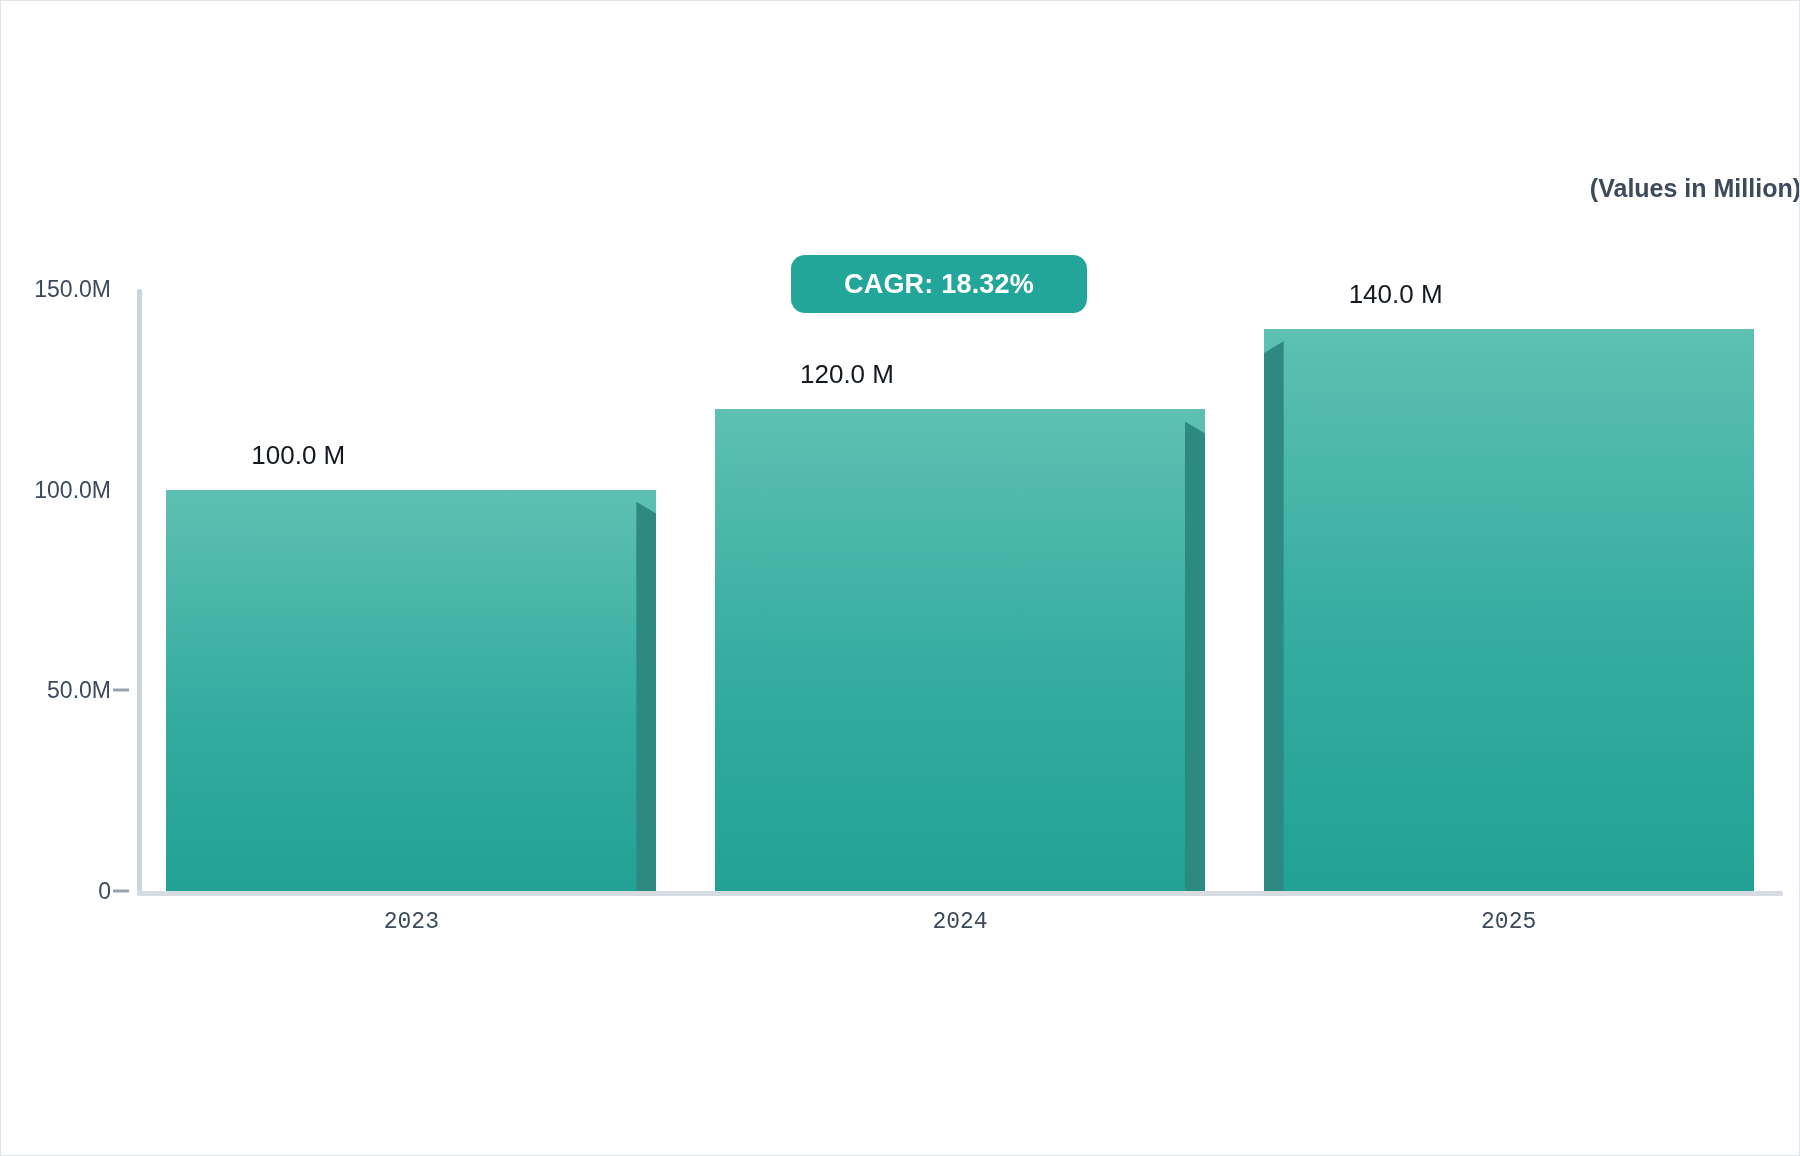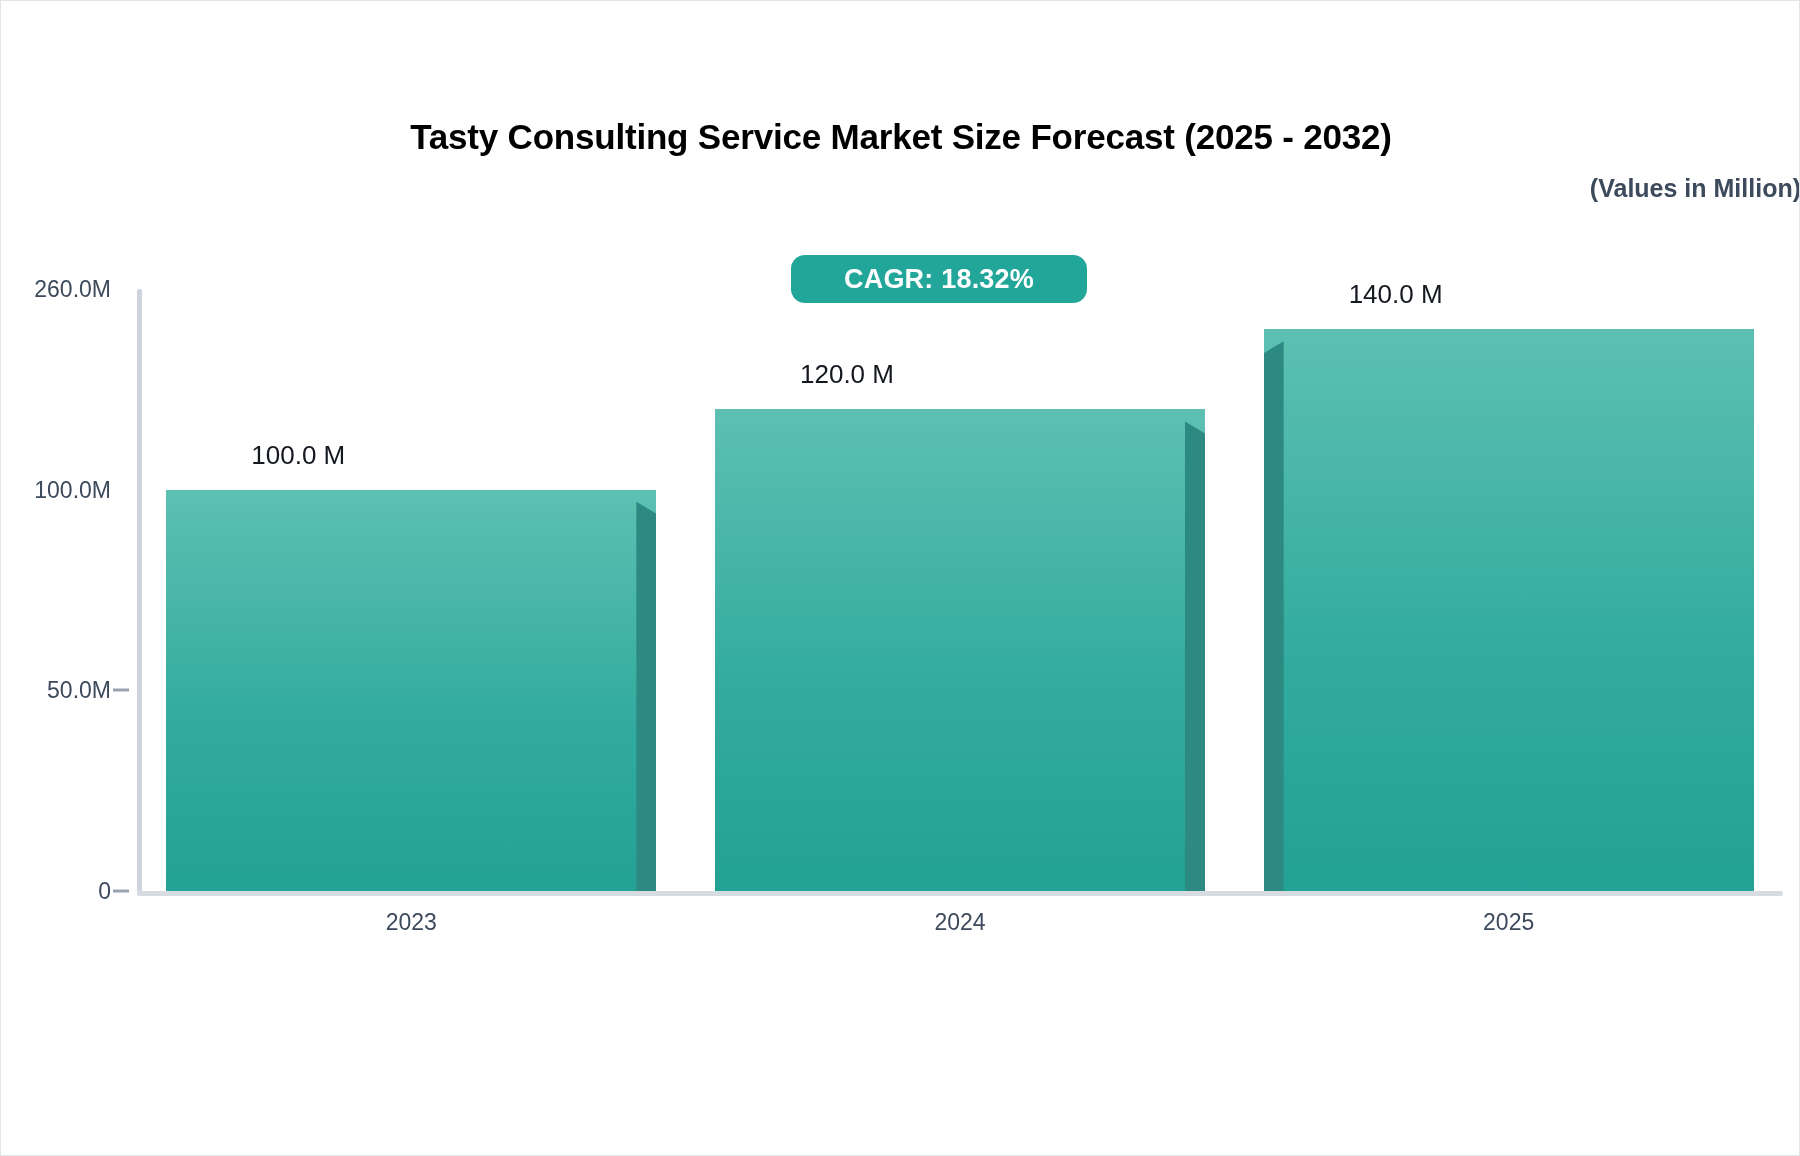--- a/index.html
+++ b/index.html
@@ -44,21 +44,21 @@
     color: #3c4a5c;
     line-height: 1;
   }
 
   
   .cagr-badge {
     position: absolute;
     left: 790px;
     top: 254px;
     width: 296px;
-    height: 48px;
+    height: 58px;
     border-radius: 14px;
     background: #22a69a;
     display: flex;
     align-items: center;
     justify-content: center;
     z-index: 6;
   }
   .cagr-badge .cagr-text {
     color: #ffffff;
     font-size: 27px;
@@ -113,20 +113,21 @@
     transform: translateY(-50%);
   }
 
   .xtick {
     position: absolute;
     top: 910px;
     font-size: 23px;
     color: #3c4a5c;
     text-align: center;
     line-height: 1;
+    font-family: Liberation Mono, monospace;
   }
 
   
   .bar {
     position: absolute;
     bottom: 266px; 
   }
   .bar-face {
     position: absolute;
     left: 0;
@@ -174,37 +175,36 @@
     top: 10px;
     width: 86px;
     height: 64px;
   }
 </style>
 </head>
 <body>
 
 <div class="card">
 
-  <div class="title">Tasty Consulting Service Market Size Forecast (2025 - 2032)</div>
   <div class="subtitle">(Values in Million)</div>
 
   <div class="cagr-badge">
     <span class="cagr-text">CAGR: 18.32%</span>
   </div>
 
   <div class="plot">
     <div class="y-axis-line"></div>
     <div class="x-axis-line"></div>
     <div id="yticks">
         <div class="ytick" style="top: 890px; left: 0px; width: 110px;">0</div>
         <div class="ytick-dash" style="top: 890px;"></div>
         <div class="ytick" style="top: 689.333px; left: 0px; width: 110px;">50.0M</div>
         <div class="ytick-dash" style="top: 689.333px;"></div>
         <div class="ytick" style="top: 488.667px; left: 0px; width: 110px;">100.0M</div>
-        <div class="ytick" style="top: 288px; left: 0px; width: 110px;">260.0M</div>
+        <div class="ytick" style="top: 288px; left: 0px; width: 110px;">150.0M</div>
       </div>
     <div id="xticks">
         <div class="xtick" style="left: 290.333px; width: 240px;">2023</div>
         <div class="xtick" style="left: 839px; width: 240px;">2024</div>
         <div class="xtick" style="left: 1387.67px; width: 240px;">2025</div>
       </div>
     <div id="bars">
         <div class="bar" style="left: 165.333px; width: 490px; height: 401.333px;">
           <div class="bar-face"></div>
           <div class="bar-side" style="right: 0px; height: 389.333px; clip-path: polygon(0px 0px, 100% 12px, 100% 100%, 0px 100%);"></div>

